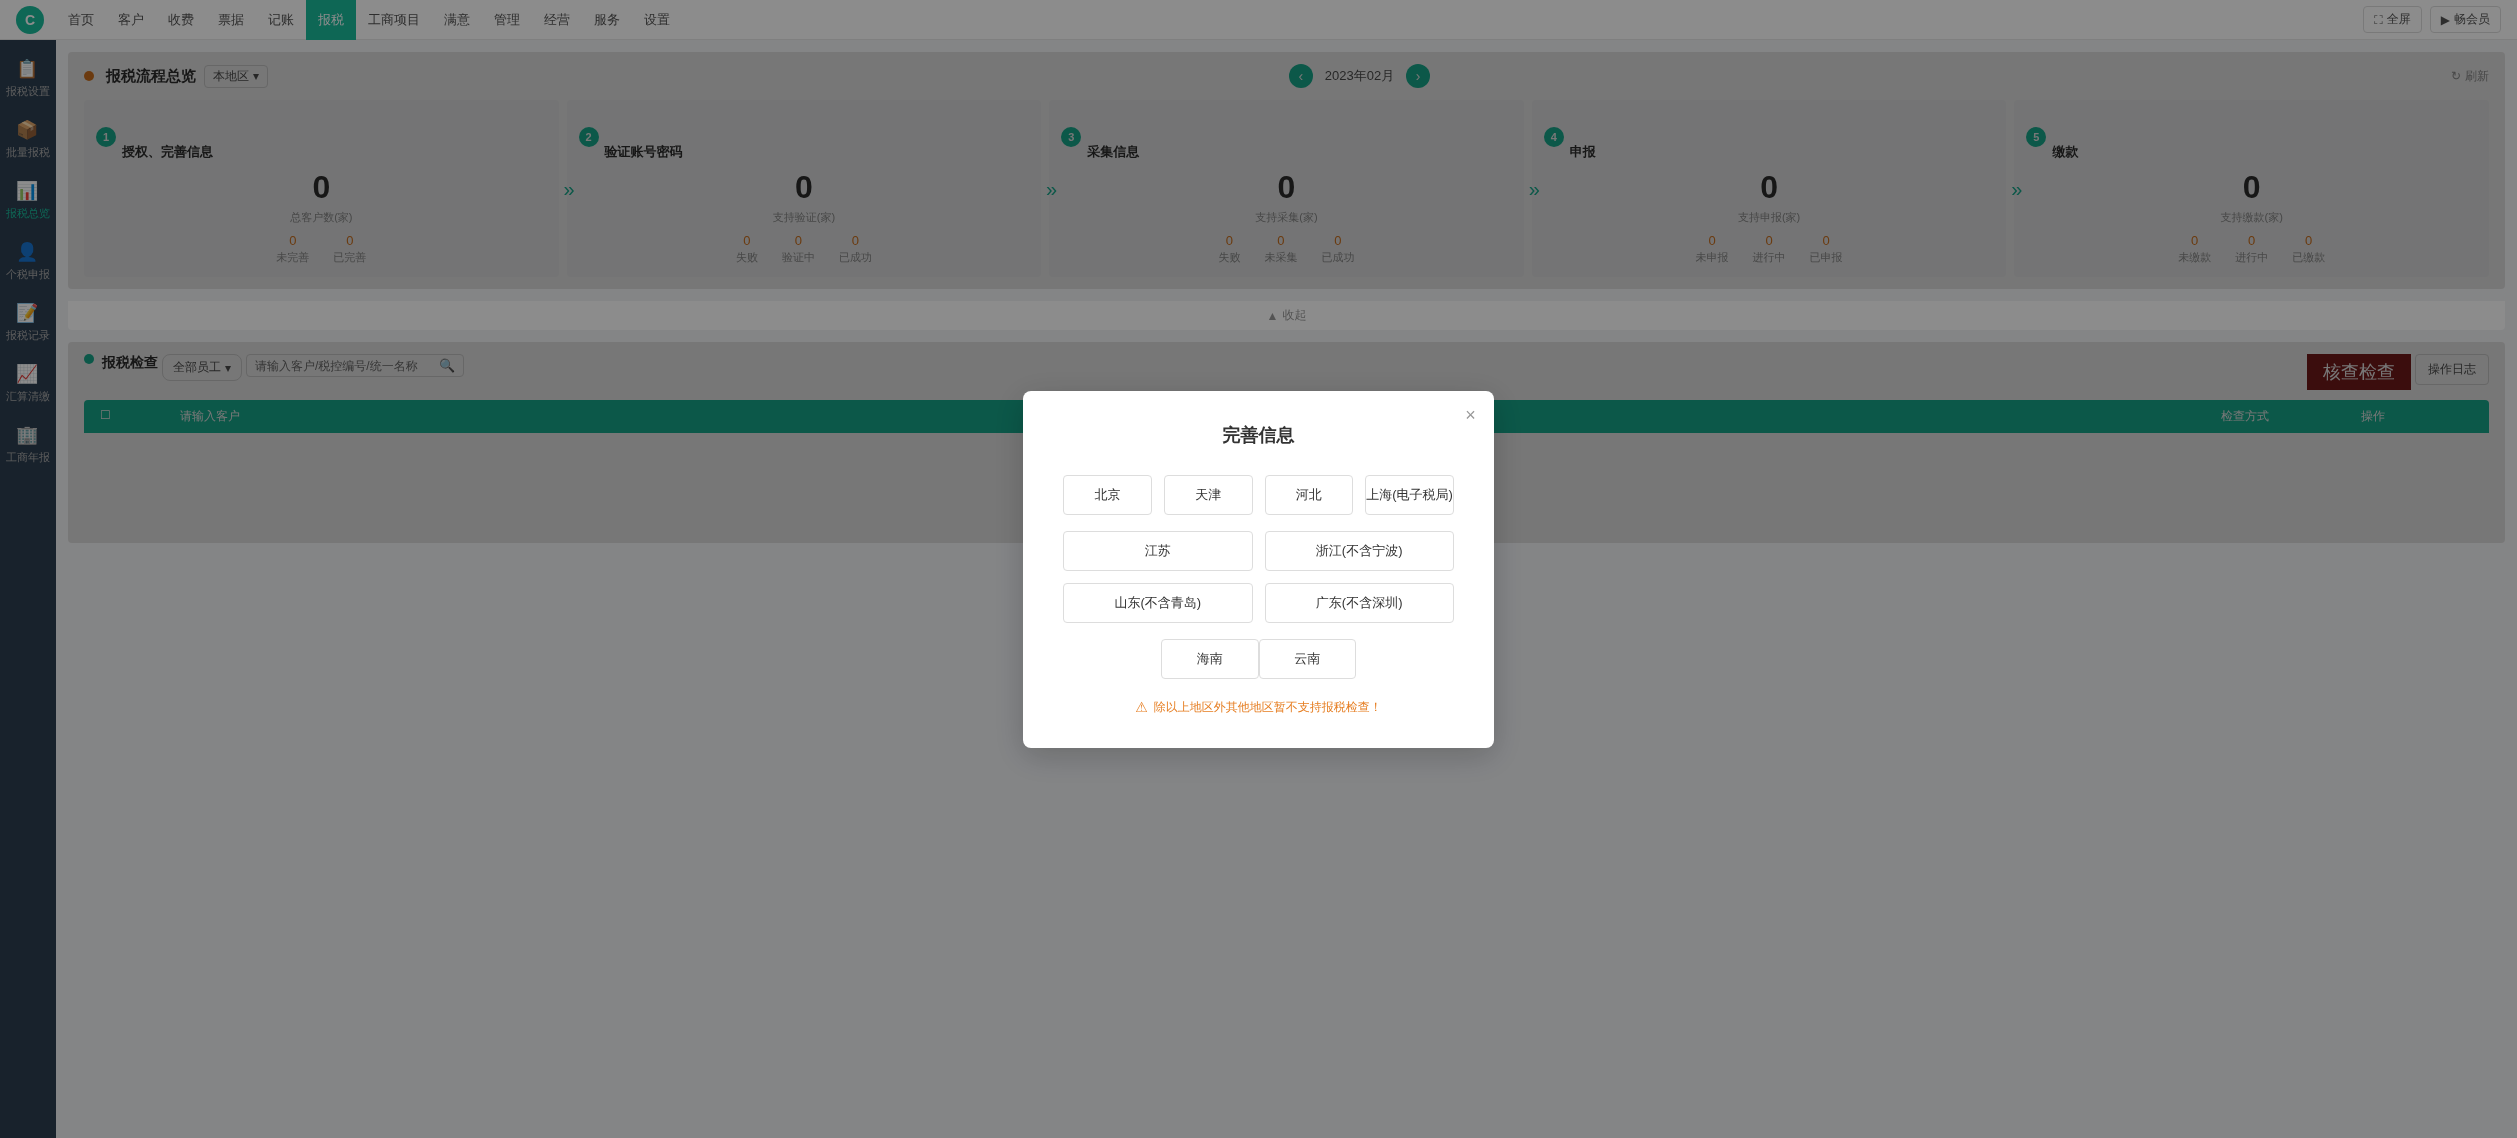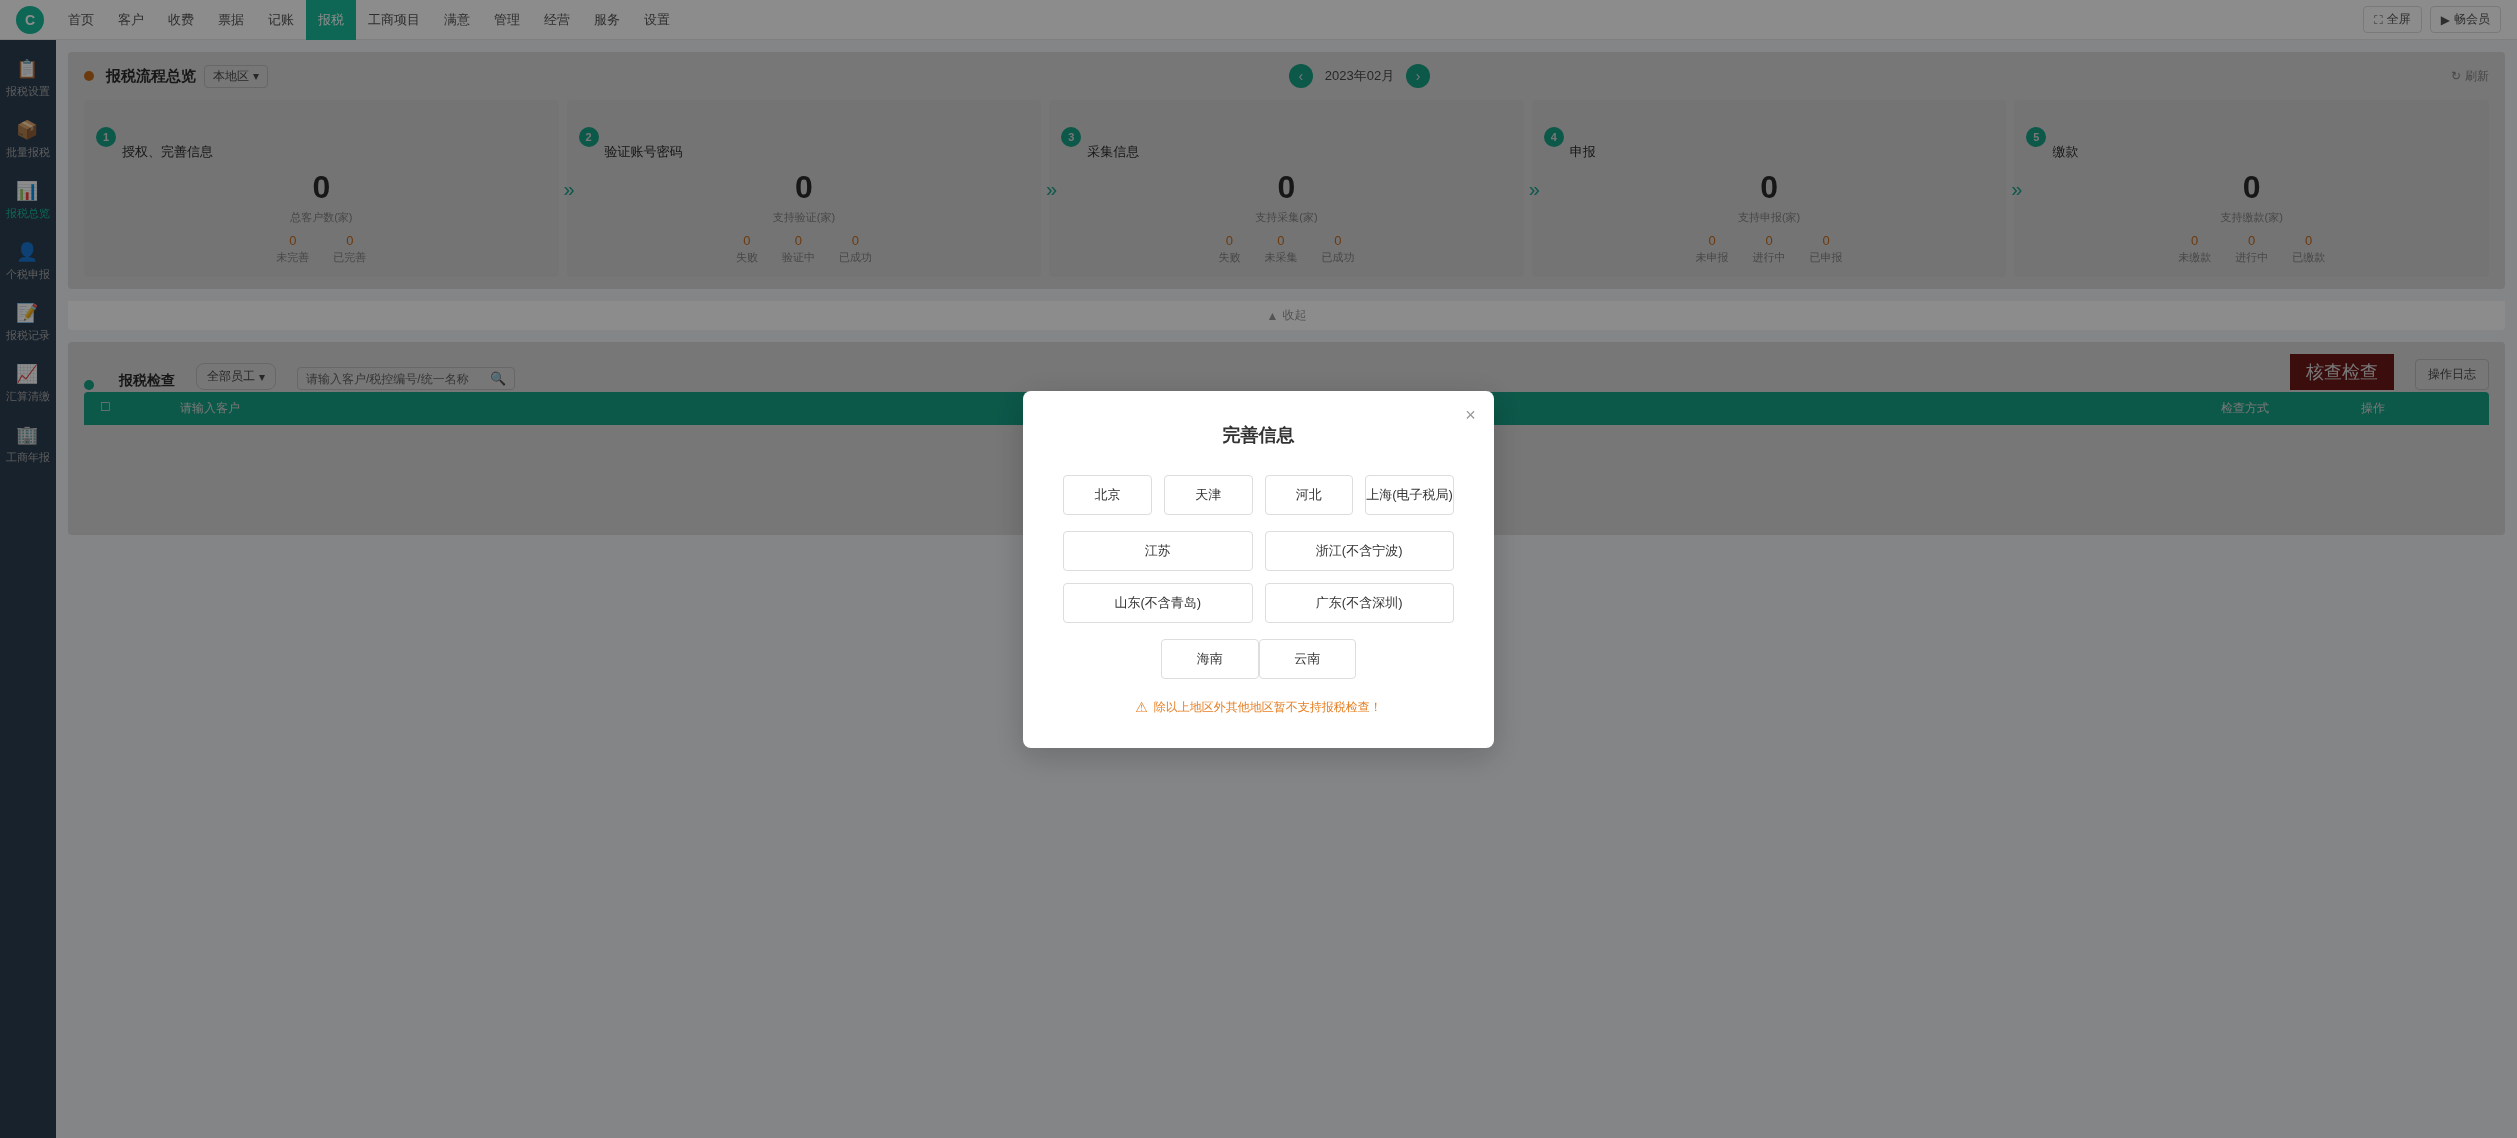--- a/index.html
+++ b/index.html
@@ -112,21 +112,21 @@
     }
     .step-header {
       display: flex; align-items: center; gap: 6px; margin-bottom: 8px;
     }
     .step-num {
       width: 20px; height: 20px; border-radius: 50%;
       background: #1abc9c; color: #fff;
       display: flex; align-items: center; justify-content: center;
       font-size: 11px; font-weight: bold;
     }
-    .step-label { font-size: 13px; color: #333; font-weight: 400; margin-top: 31px; }
+    .step-label { font-size: 13px; color: #333; font-weight: 700; margin-top: 31px; }
     .step-main-num { font-size: 32px; font-weight: bold; color: #333; text-align: center; margin: 4px 0; }
     .step-sub { font-size: 11px; color: #999; text-align: center; }
     .step-stats {
       display: flex; justify-content: center; gap: 24px; margin-top: 8px;
     }
     .stat-item { display: flex; flex-direction: column; align-items: center; gap: 2px; }
     .stat-num { font-size: 13px; color: #e67e22; }
     .stat-label { font-size: 11px; color: #999; }
 
     .collapse-bar {
@@ -137,21 +137,21 @@
     }
 
     
     .check-panel {
       background: #fff;
       border-radius: 4px;
       padding: 12px 16px;
       filter: brightness(0.85);
     }
     .check-header {
-      display: flex; align-items: flex-end; gap: 21px; margin-bottom: 2px;
+      display: flex; align-items: flex-start; gap: 4px; margin-bottom: 10px;
     }
     .check-title { font-size: 14px; font-weight: bold; color: #333; }
     .employee-selector {
       padding: 4px 10px; border: 1px solid #ddd; border-radius: 8px;
       font-size: 12px; color: #555; cursor: pointer; display: flex; align-items: center; gap: 4px;
     }
     .search-box {
       display: flex; align-items: center; gap: 4px;
       border: 1px solid #ddd; border-radius: 4px; padding: 3px 8px;
     }

